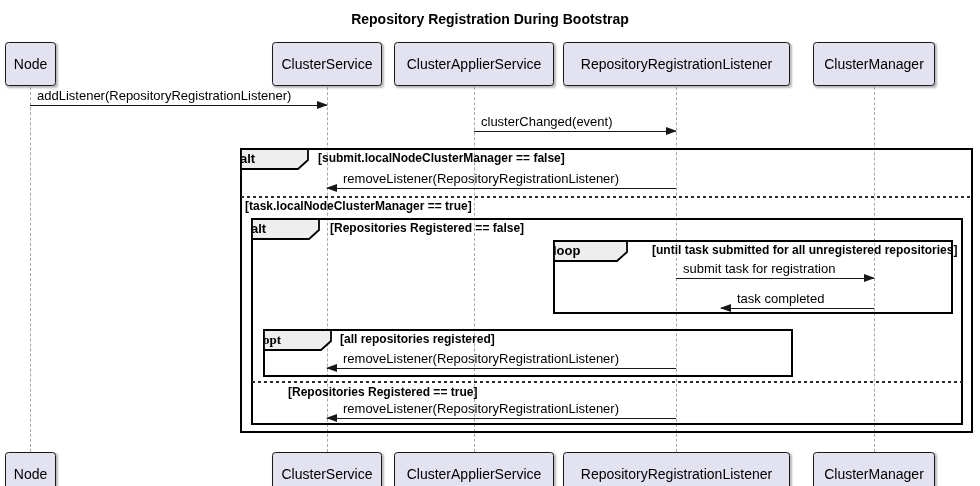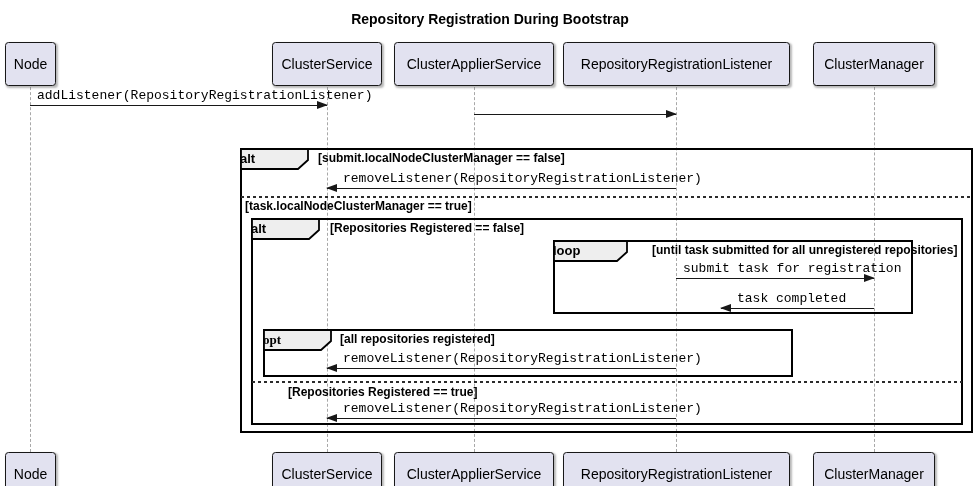--- a/index.html
+++ b/index.html
@@ -20,21 +20,21 @@
   .lifeline{position:absolute;top:72px;height:380px;width:0;
          border-left:1px dashed var(--lifeline);}
   .frame{position:absolute;border:2px solid var(--frame);}
   .frame-tag{position:absolute;top:-2px;left:-2px;}
   .frame-tag .tag-label{position:absolute;left:0;top:0;text-align:left;
          font-size:13px;font-weight:bold;line-height:21px;}
   .guard{position:absolute;font-size:12px;font-weight:bold;
          white-space:nowrap;line-height:14px;}
   .divider{position:absolute;height:2px;
          background:repeating-linear-gradient(90deg,#2b2b2b 0 3px,transparent 3px 6px);}
-  .msg{position:absolute;font-family:Liberation Mono, monospace;}
+  .msg{position:absolute;}
   .msg .lbl{font-size:13px;line-height:15px;white-space:nowrap;margin-bottom:2px;}
   .msg .lbl.pl-r{padding-left:7px;}
   .msg .lbl.pl-l{padding-left:16px;}
   .msg .line{position:relative;height:1.3px;background:var(--arrow);}
   .head-r{position:absolute;right:-1px;top:-4px;width:0;height:0;
          border-top:4.5px solid transparent;border-bottom:4.5px solid transparent;
          border-left:11px solid var(--arrow);}
   .head-l{position:absolute;left:-1px;top:-4px;width:0;height:0;
          border-top:4.5px solid transparent;border-bottom:4.5px solid transparent;
          border-right:11px solid var(--arrow);}
@@ -79,21 +79,21 @@
     <svg width="70" height="23" viewBox="0 0 70 23">
       <path d="M1,1 H68 V12 L58,21 H1 Z" fill="#EEEEEE" stroke="#000000" stroke-width="1.8"></path>
     </svg>
     <span class="tag-label" style="width:58px;">alt</span>
   </div>
 </div>
 <div class="guard" style="left:330px;top:221px;">[Repositories Registered == false]</div>
 <div class="divider" style="left:252px;top:381px;width:710px;"></div>
 <div class="guard" style="left:256px;top:385px;padding-left:32px;">[Repositories Registered == true]</div>
 
-<div class="frame" style="left:553px;top:240px;width:360px;height:74px;">
+<div class="frame" style="left:553px;top:240px;width:400px;height:74px;">
   <div class="frame-tag">
     <svg width="76" height="23" viewBox="0 0 76 23">
       <path d="M1,1 H74 V12 L64,21 H1 Z" fill="#EEEEEE" stroke="#000000" stroke-width="1.8"></path>
     </svg>
     <span class="tag-label" style="width:64px;">loop</span>
   </div>
 </div>
 <div class="guard" style="left:644px;top:243px;margin-left:8px;">[until task submitted for all unregistered repositories]</div>
 
 <div class="frame" style="left:263px;top:329px;width:530px;height:48px;">
@@ -107,20 +107,21 @@
 <div class="guard" style="left:340px;top:332px;">[all repositories registered]</div>
 
 <div class="msg" style="left:30px;top:88px;width:297px;">
   <div class="lbl pl-r">addListener(RepositoryRegistrationListener)</div>
   <div class="line">
       <span class="head-r"></span>
     </div>
 </div>
 
 <div class="msg" style="left:474px;top:114px;width:202px;">
+  <div class="lbl pl-r">clusterChanged(event)</div>
   <div class="line">
       <span class="head-r"></span>
     </div>
 </div>
 
 <div class="msg" style="left:327px;top:171px;width:349px;">
   <div class="lbl pl-l">removeListener(RepositoryRegistrationListener)</div>
   <div class="line">
       <span class="head-l"></span>
     </div>

